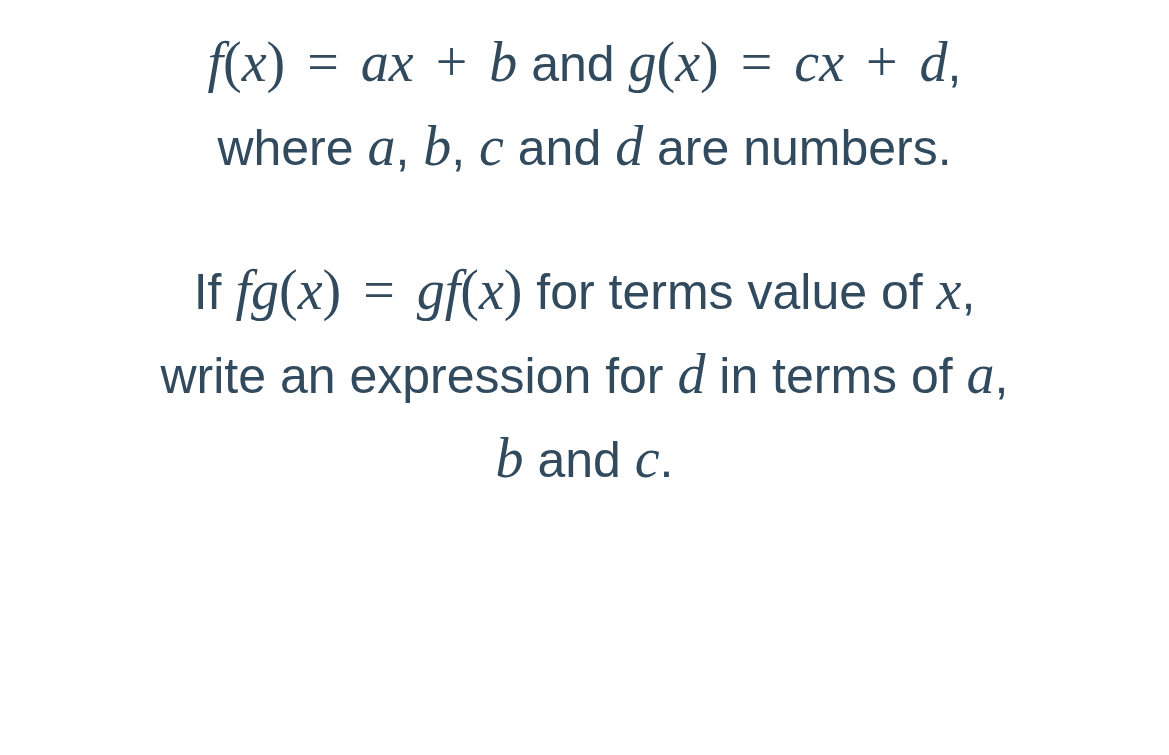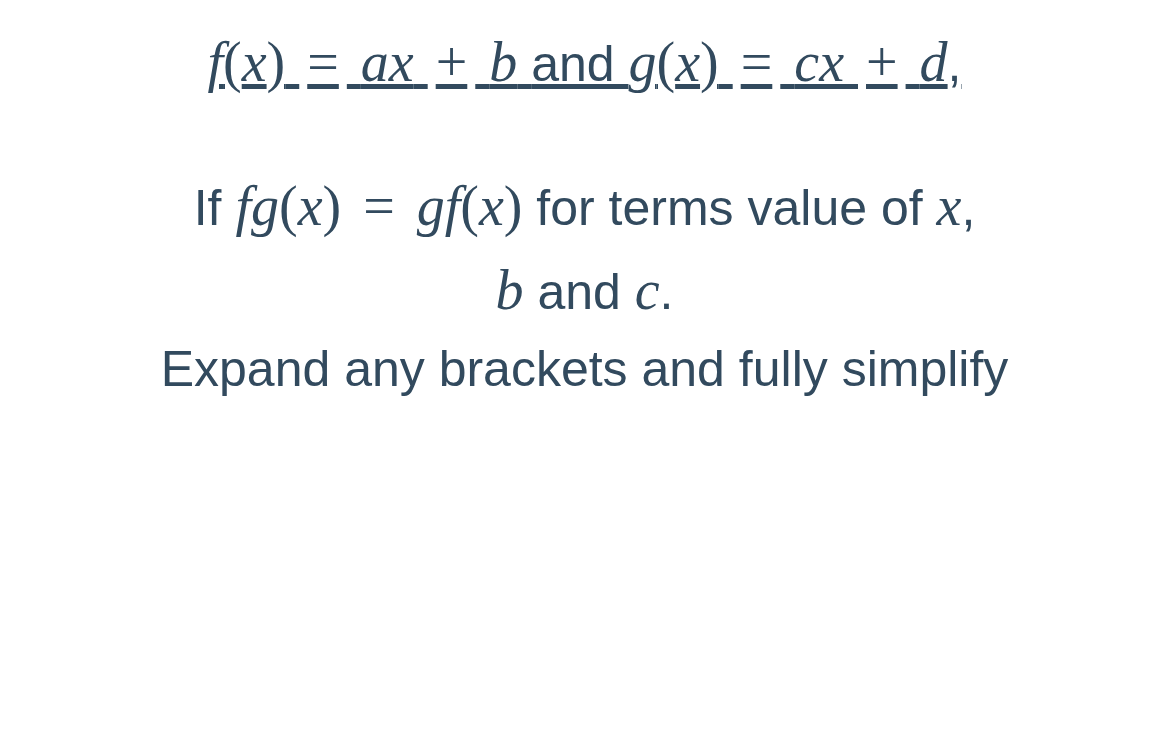--- a/index.html
+++ b/index.html
@@ -21,21 +21,20 @@
     }
     .block {
       width: 100%;
       text-align: center;
       font-size: 50px;
       line-height: 1.5;
       color: #324A5E;
     }
     .block1 {
       margin-bottom: 60px;
-      text-decoration: underline;
     }
     .math {
       font-family: 'Times New Roman', Times, serif;
       font-style: italic;
       font-size: 56px;
     }
     .paren {
       font-style: normal;
     }
     .op {
@@ -45,23 +44,28 @@
   </style>
 </head>
 <body>
 
 <div class="block block1">
   <div>
     <span class="math"><span>f</span><span class="paren">(</span><span>x</span><span class="paren">)</span> <span class="op">=</span> <span>ax</span> <span class="op">+</span> <span>b</span></span>
     <span> and </span>
     <span class="math"><span>g</span><span class="paren">(</span><span>x</span><span class="paren">)</span> <span class="op">=</span> <span>cx</span> <span class="op">+</span> <span>d</span></span><span>,</span>
   </div>
+  <div>
+    <span>where </span><span class="math">a</span><span>, </span><span class="math">b</span><span>, </span><span class="math">c</span><span> and </span><span class="math">d</span><span> are numbers.</span>
+  </div>
 </div>
 
 <div class="block block2">
   <div>
     <span>If </span><span class="math"><span>f</span><span>g</span><span class="paren">(</span><span>x</span><span class="paren">)</span> <span class="op">=</span> <span>g</span><span>f</span><span class="paren">(</span><span>x</span><span class="paren">)</span></span><span> for terms value of </span><span class="math">x</span><span>,</span>
   </div>
   <div>
+    <span>write an expression for </span><span class="math">d</span><span> in terms of </span><span class="math">a</span><span>,</span>
+  </div>
+  <div>
     <span class="math">b</span><span> and </span><span class="math">c</span><span>.</span>
   </div>
-  <div>Expand any brackets and fully simplify</div>
 </div>
 
 </body></html>

